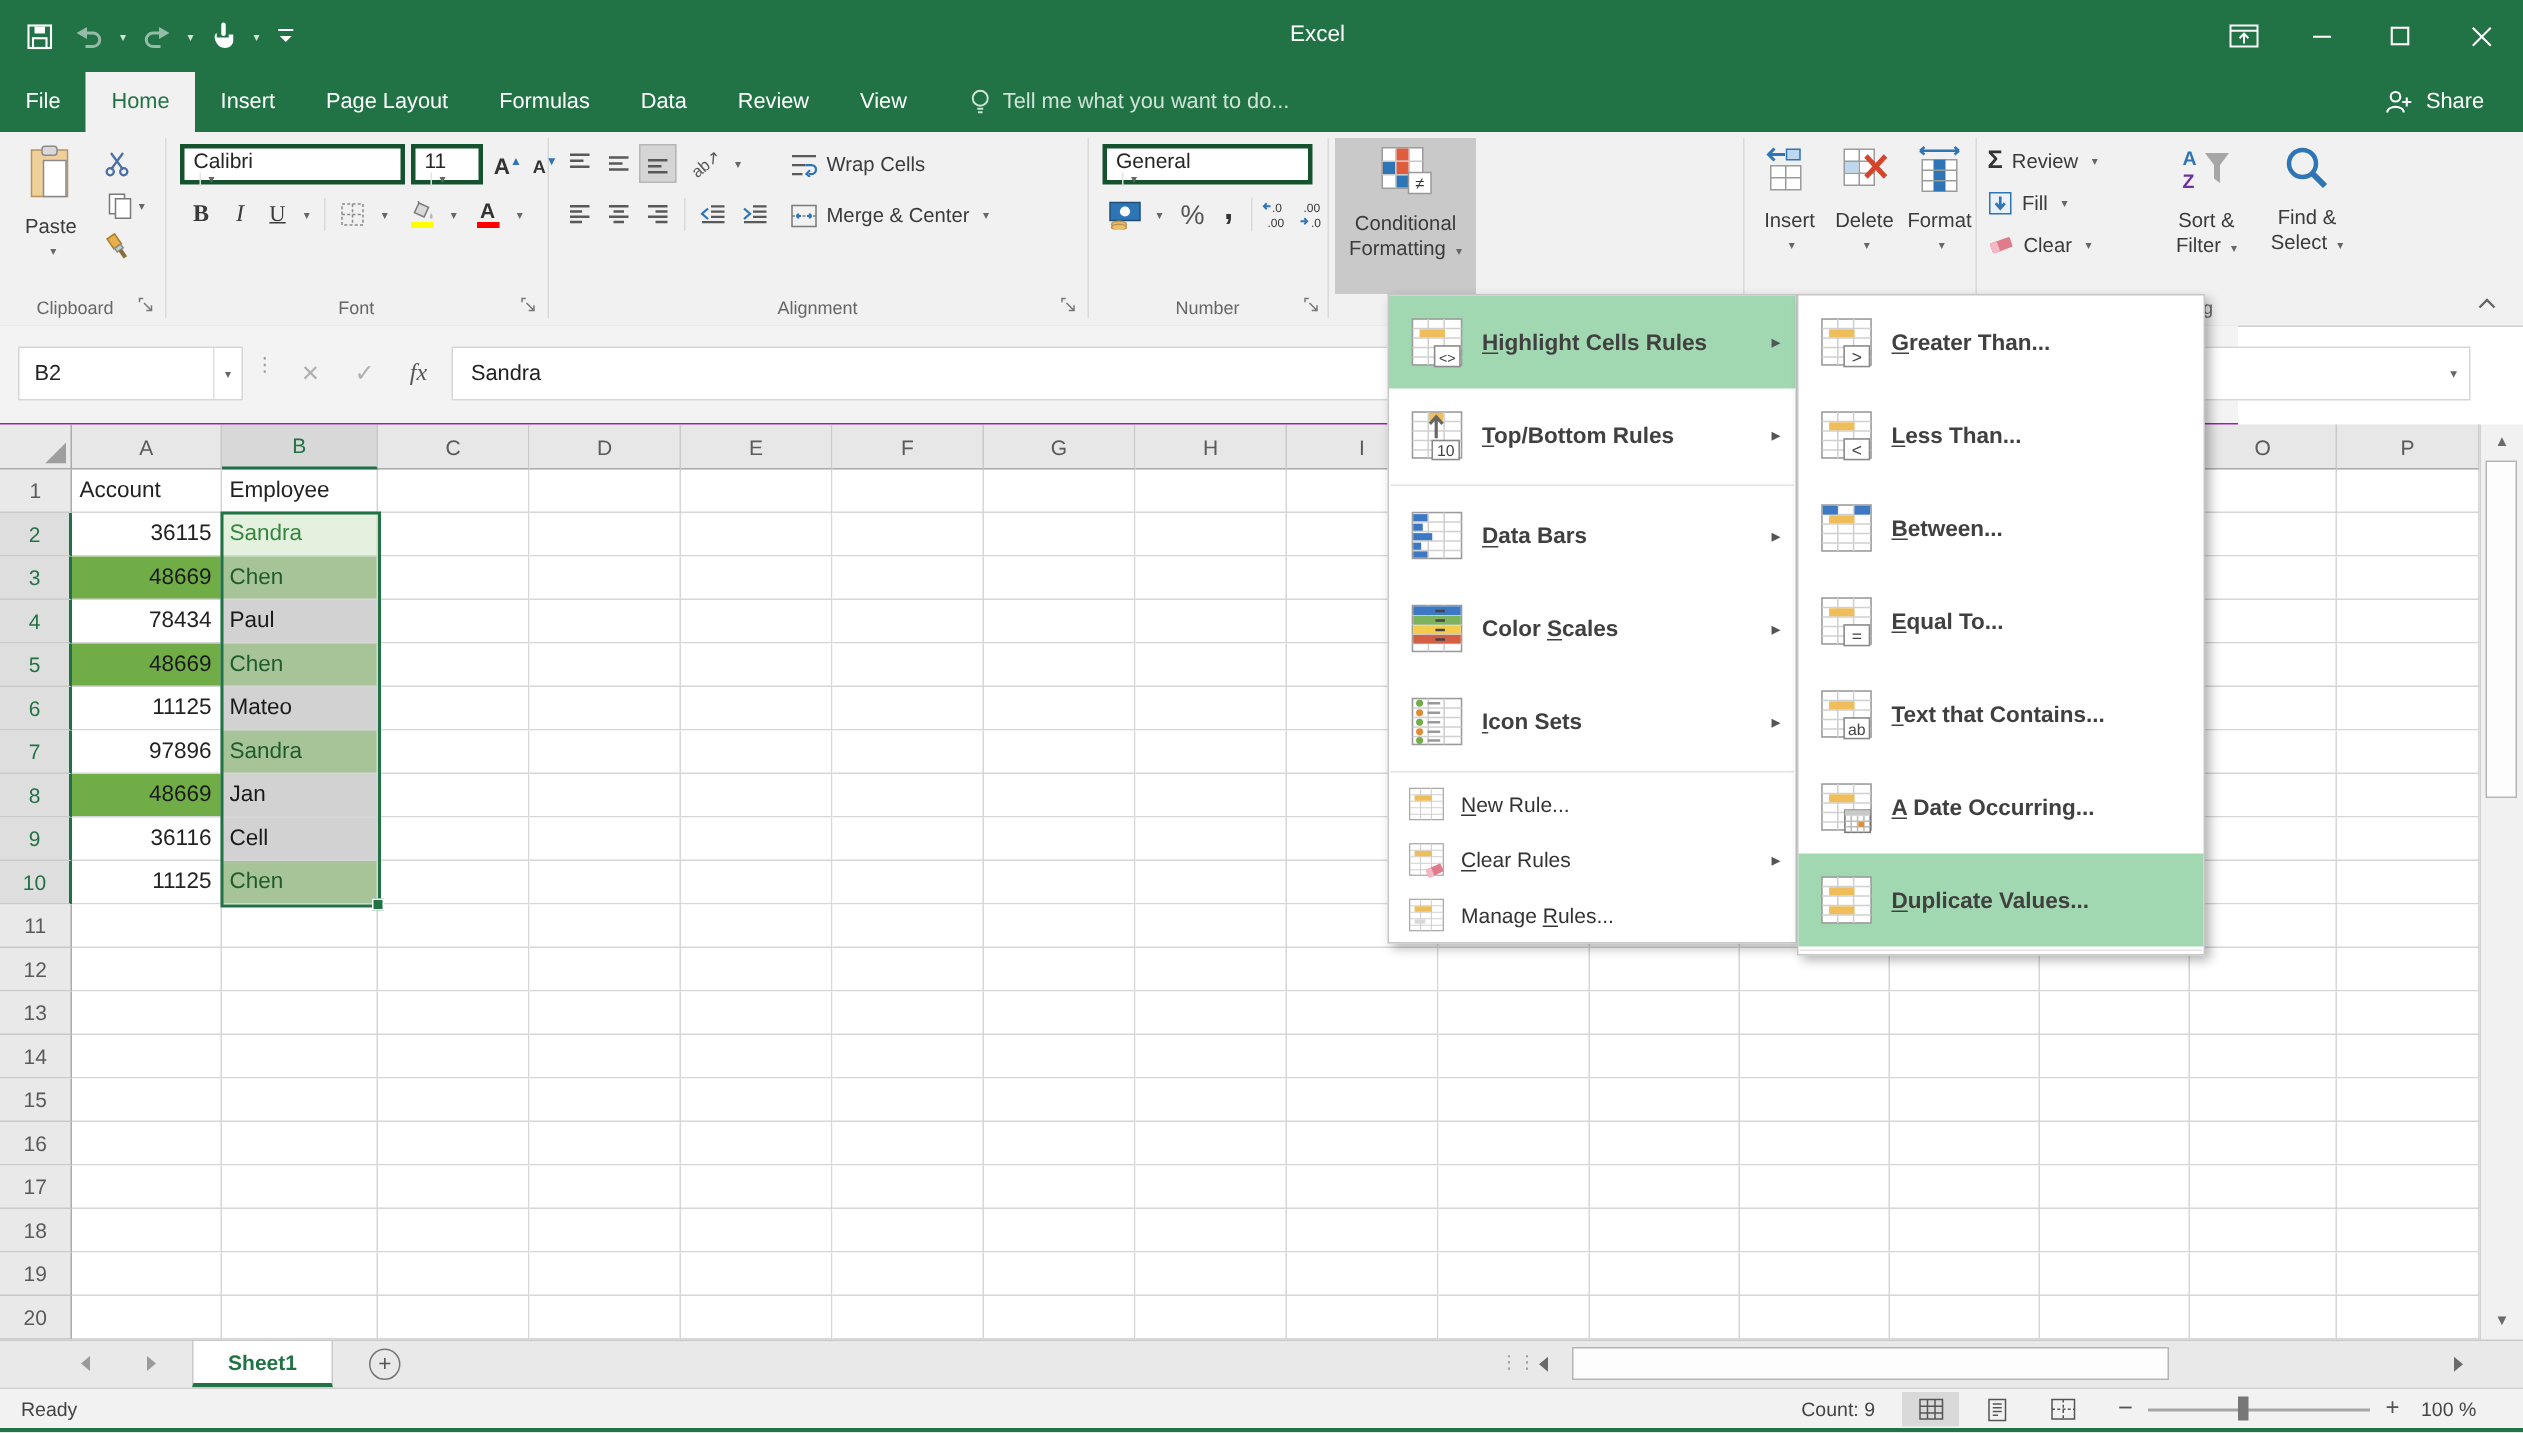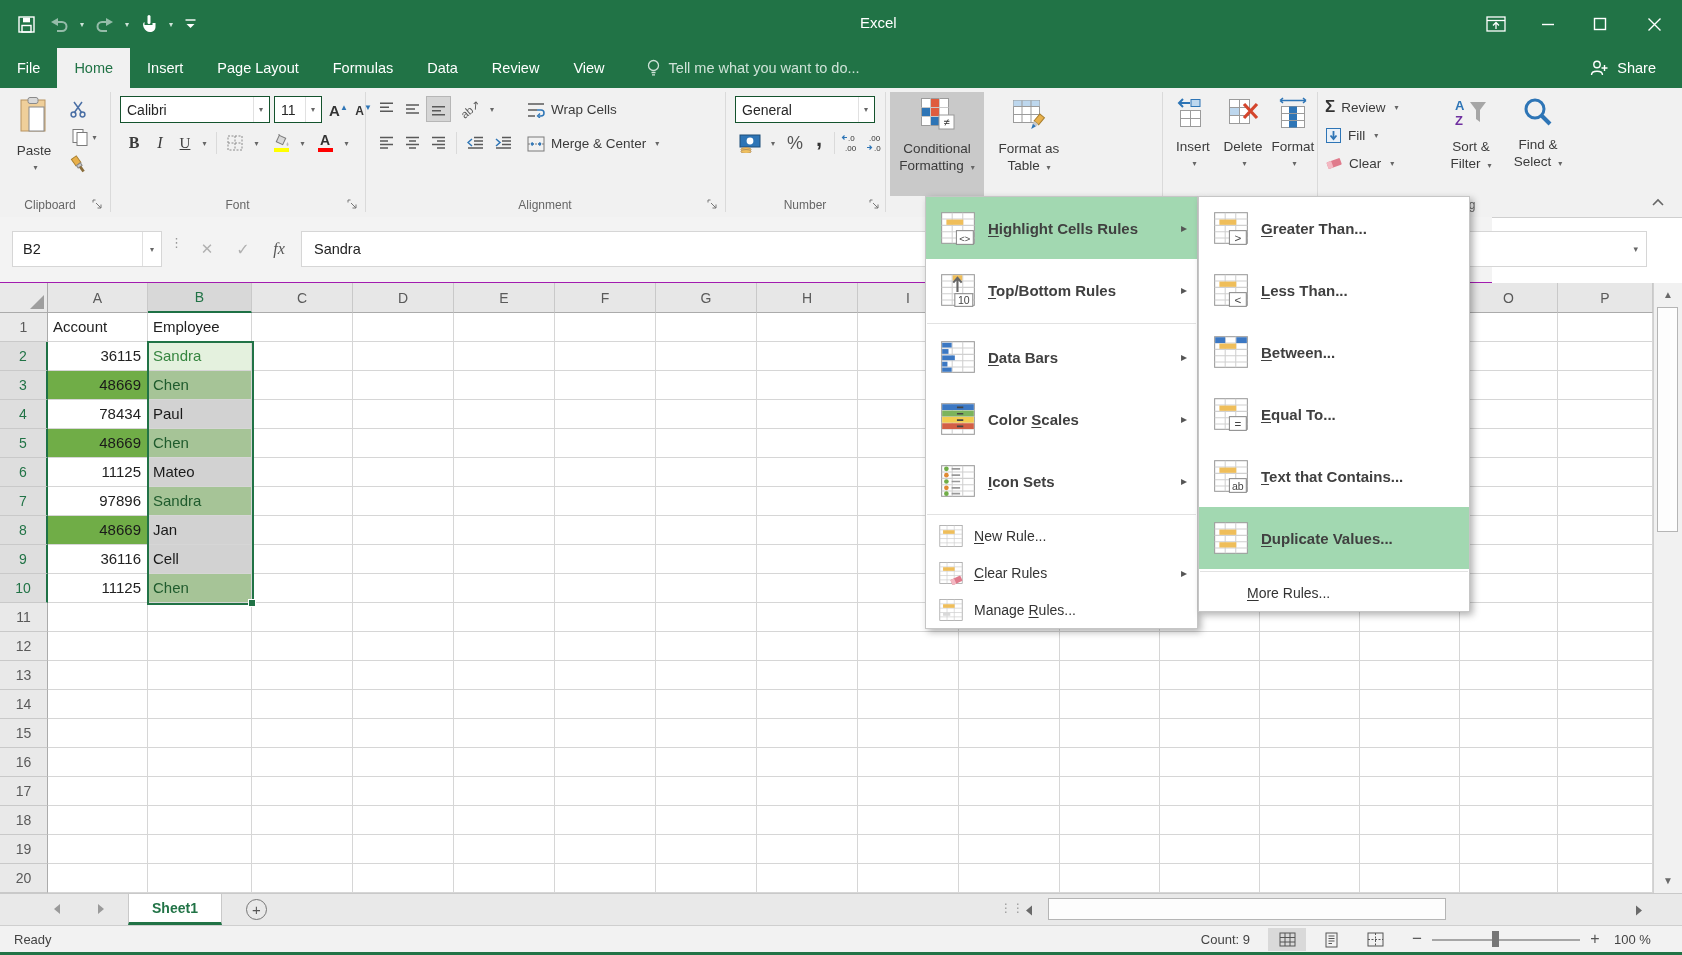--- a/index.html
+++ b/index.html
@@ -23,21 +23,21 @@
   .tab{color:#fff;font-size:14.5px;display:flex;align-items:center;padding:0 17px;position:relative;z-index:6;}
   .tab.active{background:#f1f1f1;color:#217346;}
   #tellme{display:flex;align-items:center;gap:8px;color:#cfe3d8;font-size:14.5px;padding:0 10px;margin-left:14px;z-index:6;}
   #share{position:absolute;right:12px;top:50px;height:36px;display:flex;align-items:center;gap:8px;color:#fff;font-size:14.5px;padding:0 14px;z-index:6;}
 
   
   #ribbon{left:0;top:88px;width:1682px;height:129px;background:#f1f1f1;border-bottom:1px solid #cfcfcf;z-index:4;}
   .vsep{position:absolute;top:4px;width:1px;height:120px;background:#dadada;}
   .grouplabel{position:absolute;top:110px;font-size:12px;color:#666;text-align:center;}
   .launcher{position:absolute;top:108px;width:14px;height:14px;}
-  .combo{position:absolute;background:#fff;border:1px solid #14532d;display:flex;align-items:center;font-size:14px;color:#262626;padding:0 6px;box-sizing:border-box;}
+  .combo{position:absolute;background:#fff;border:3px solid #14532d;display:flex;font-size:14px;color:#262626;padding:0 6px;box-sizing:border-box;flex-direction:column;}
   .combo .cv{flex:1;}
   .combo .dd{font-size:8px;color:#666;border-left:1px solid #e1e1e1;padding-left:5px;margin-left:4px;height:100%;display:flex;align-items:center;}
   .rsmall{position:absolute;display:flex;align-items:center;justify-content:center;color:#3b3b3b;}
   .rsmall.active{background:#d5d5d5;border:1px solid #b6b6b6;box-sizing:border-box;}
   .ddc{font-size:8px;color:#666;margin-left:3px;}
   .bigbtn{position:absolute;display:flex;flex-direction:column;align-items:center;font-size:13.5px;color:#3b3b3b;text-align:center;line-height:17px;}
   .bigbtn .bicon{margin-top:4px;margin-bottom:4px;}
   .bigbtn.pressed{background:#c9c9c9;}
   .txtbtn{position:absolute;display:flex;align-items:center;gap:6px;font-size:13.5px;color:#3b3b3b;}
   .bold-b{font-weight:bold;font-size:16px;font-family:"Liberation Serif",serif;}
@@ -497,36 +497,20 @@
             <rect x="12" y="3" width="8" height="8" fill="#DF5C3E"></rect>
             <rect x="3" y="12" width="8" height="8" fill="#2E75B6"></rect>
             <rect x="12" y="12" width="8" height="8" fill="#DF5C3E"></rect>
             <rect x="12" y="21" width="8" height="8" fill="#2E75B6"></rect>
             <rect x="20" y="19" width="15" height="14" fill="#fff" stroke="#999"></rect>
             <text x="27.5" y="30" font-size="11" text-anchor="middle" fill="#333">≠</text>
           </svg>
       </span>
       <span>Conditional</span>
       <span><span>Formatting</span> <span class="ddc">▾</span></span>
-    </div>
-    <div class="bigbtn" style="left:988px;top:4px;width:82px;height:104px">
-      <span class="bicon">
-        <svg width="36" height="36" viewBox="0 0 36 36">
-            <rect x="2.5" y="4.5" width="26" height="22" fill="#fff" stroke="#9b9b9b"></rect>
-            <rect x="2.5" y="4.5" width="26" height="6" fill="#bdd7ee"></rect>
-            <path d="M11 4.5 V26.5 M20 4.5 V26.5 M2.5 10.5 H28.5 M2.5 18.5 H28.5" stroke="#9b9b9b" fill="none"></path>
-            <g transform="rotate(40 26 26)">
-              <rect x="23" y="18" width="6" height="9" fill="#e8b04b" stroke="#a97f2e"></rect>
-              <rect x="23.6" y="27" width="4.8" height="3" fill="#c9c9c9"></rect>
-              <path d="M24 30 h4 l-2 5 z" fill="#2E75B6"></path>
-            </g>
-          </svg>
-      </span>
-      <span>Format as</span>
-      <span><span>Table</span> <span class="ddc">▾</span></span>
     </div>
 
     <div class="bigbtn" style="left:1170px;top:4px;width:46px;height:104px">
       <span class="bicon">
         <svg width="34" height="34" viewBox="0 0 34 34">
             <path d="M14 7 H3 M7 3 L3 7 L7 11" stroke="#2E75B6" stroke-width="2" fill="none"></path>
             <rect x="15" y="3.5" width="9" height="7" fill="#bdd7ee" stroke="#2E75B6"></rect>
             <rect x="4.5" y="14.5" width="20" height="16" fill="#fff" stroke="#9b9b9b"></rect>
             <path d="M14.5 14.5 V30.5 M4.5 22.5 H24.5" stroke="#9b9b9b"></path>
           </svg>
@@ -1165,36 +1149,46 @@
           <svg width="38" height="38" viewBox="0 0 36 36">
             <rect x="2.5" y="3.5" width="31" height="29" fill="#fff" stroke="#9b9b9b"></rect>
             <path d="M12.5 3.5 V32.5 M22.5 3.5 V32.5 M2.5 9.5 H33.5 M2.5 15.5 H33.5 M2.5 21.5 H33.5 M2.5 27.5 H33.5" stroke="#d0d0d0" fill="none"></path>
             <rect x="7" y="10" width="16" height="5" fill="#efbe5a"></rect>
             <rect x="16.5" y="20.5" width="16" height="13" fill="#fff" stroke="#8a8a8a"></rect>
             <text x="24.5" y="31" font-size="10" text-anchor="middle" fill="#444">ab</text>
           </svg>
         </span>
         <span class="mlabel"><u>T</u>ext that Contains...</span>
       </div>
+      <div class="mitem big">
+        <span class="micon">
+          <svg width="38" height="38" viewBox="0 0 36 36">
+            <rect x="2.5" y="3.5" width="31" height="29" fill="#fff" stroke="#9b9b9b"></rect>
+            <path d="M12.5 3.5 V32.5 M22.5 3.5 V32.5 M2.5 9.5 H33.5 M2.5 15.5 H33.5 M2.5 21.5 H33.5 M2.5 27.5 H33.5" stroke="#d0d0d0" fill="none"></path>
+            <rect x="7" y="10" width="16" height="5" fill="#efbe5a"></rect>
+            <rect x="17" y="20" width="16" height="14" fill="#fff" stroke="#777"></rect>
+            <rect x="17" y="20" width="16" height="3.5" fill="#c9c9c9"></rect>
+            <path d="M21 23.5 V34 M25 23.5 V34 M29 23.5 V34 M17 27 H33 M17 30.5 H33" stroke="#bbb"></path>
+            <rect x="25.5" y="27.5" width="3.5" height="3" fill="#e08a33"></rect>
+          </svg>
+        </span>
+        <span class="mlabel"><u>A</u> Date Occurring...</span>
+      </div>
       <div class="mitem big hl">
         <span class="micon">
           <svg width="38" height="38" viewBox="0 0 36 36">
             <rect x="2.5" y="3.5" width="31" height="29" fill="#fff" stroke="#9b9b9b"></rect>
             <path d="M12.5 3.5 V32.5 M22.5 3.5 V32.5 M2.5 9.5 H33.5 M2.5 15.5 H33.5 M2.5 21.5 H33.5 M2.5 27.5 H33.5" stroke="#d0d0d0" fill="none"></path>
             <rect x="7" y="10" width="16" height="5" fill="#efbe5a"></rect>
             <rect x="7" y="22" width="16" height="5" fill="#efbe5a"></rect>
           </svg>
         </span>
         <span class="mlabel"><u>D</u>uplicate Values...</span>
       </div>
       <div class="msep"></div>
-      <div class="mitem small">
-        <span class="micon"></span>
-        <span class="mlabel"><u>M</u>ore Rules...</span>
-      </div>
     </div>
 
   <div class="abs" id="sheetbar">
     <div class="abs" style="left:52px;top:8px">
       <svg width="10" height="14" viewBox="0 0 10 14">
           <polygon points="8,2 2,7 8,12" fill="#9a9a9a"></polygon>
         </svg>
     </div>
     <div class="abs" style="left:96px;top:8px">
       <svg width="10" height="14" viewBox="0 0 10 14">

